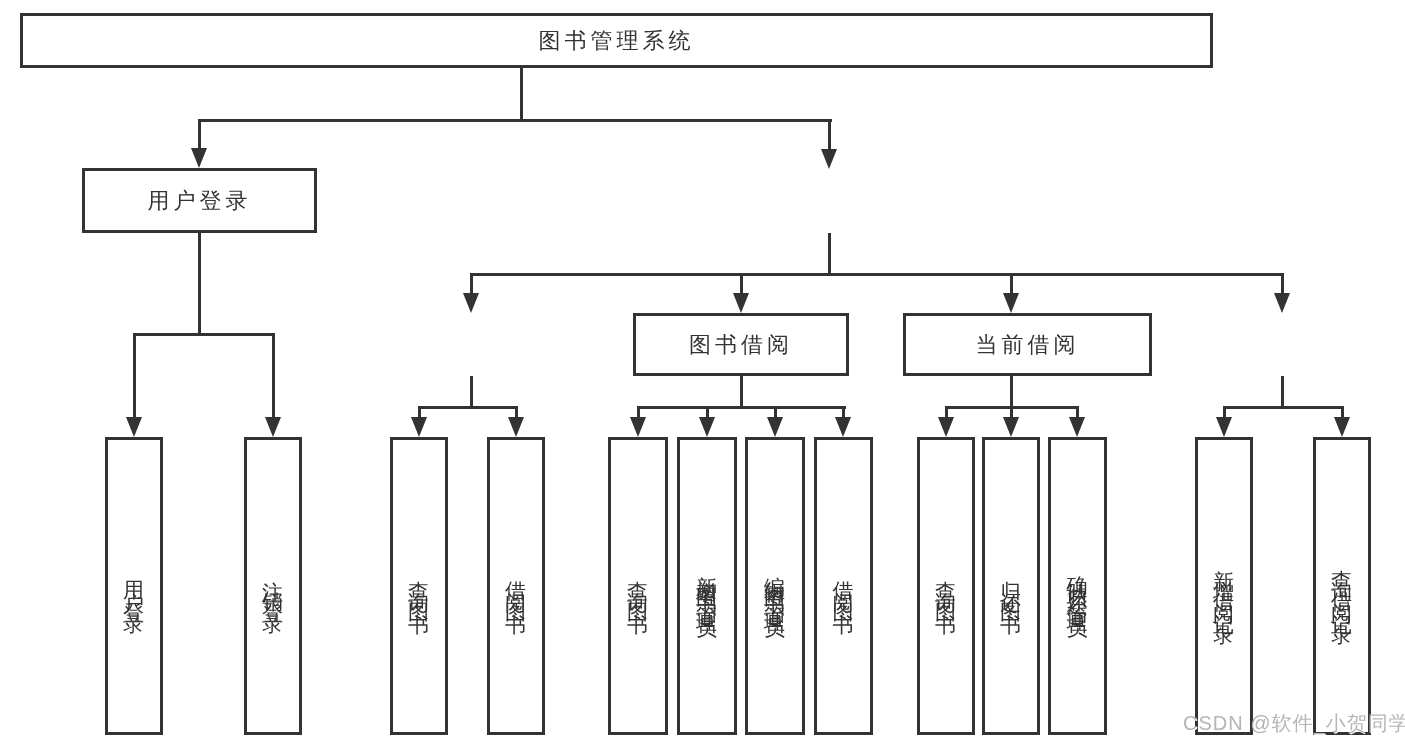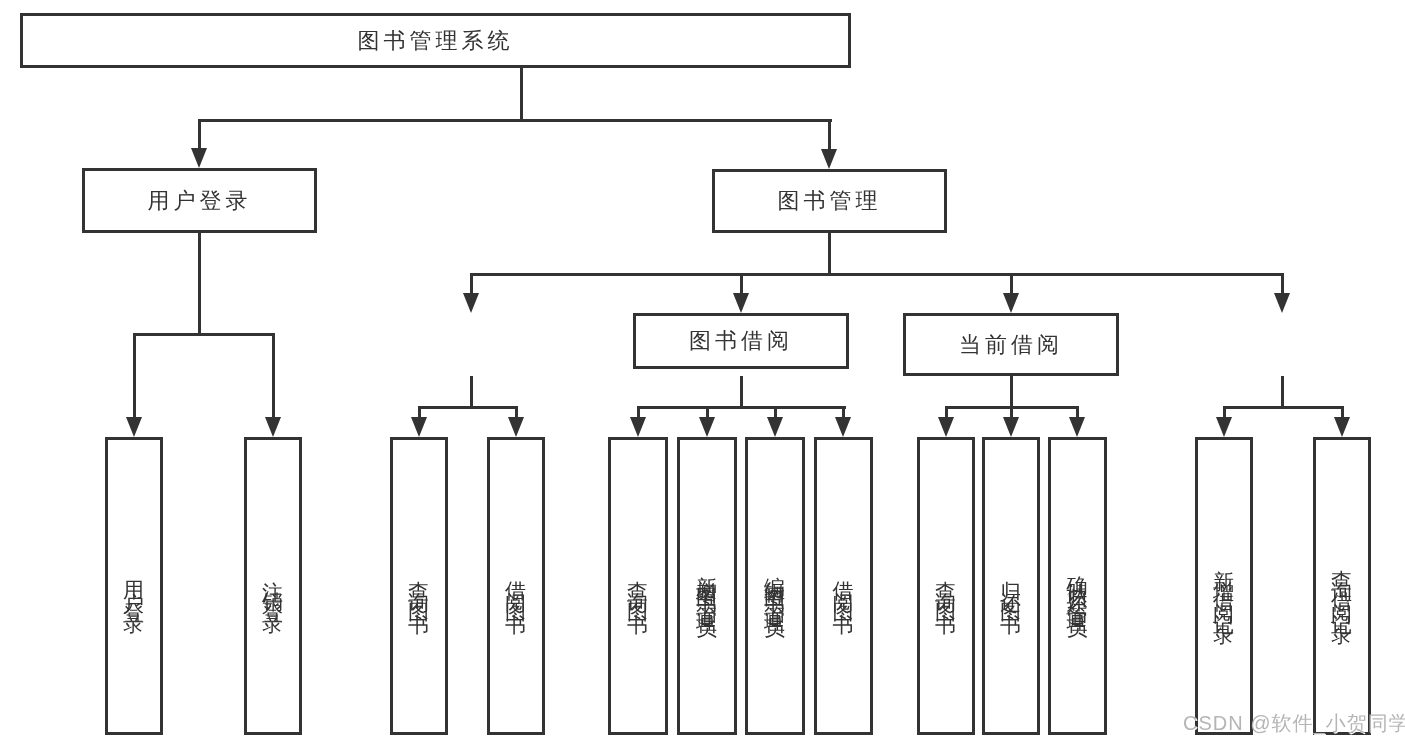--- a/index.html
+++ b/index.html
@@ -50,60 +50,57 @@
     letter-spacing:1px;
     white-space:nowrap;
     text-shadow:1px 1px 0 #ffffff;
   }
 </style>
 </head>
 <body>
 
 <div id="stage">
 
-  <div class="box box-h" style="left:20px;top:13px;width:831px;height:55px;">
+  <div class="box box-h" style="left:20px;top:13px;width:1193px;height:55px;">
     <span>图书管理系统</span>
   </div>
 
   <div class="vl" style="left:520px;top:66px;height:56px;"></div>
   <div class="hl" style="left:198px;top:119px;width:634px;"></div>
   <div class="vl" style="left:198px;top:119px;height:32px;"></div>
   <div class="ar" style="left:191px;top:148px;"></div>
   <div class="vl" style="left:828px;top:119px;height:33px;"></div>
   <div class="ar" style="left:821px;top:149px;"></div>
 
   <div class="box box-h" style="left:82px;top:168px;width:235px;height:65px;">
     <span>用户登录</span>
-  </div>
-  <div class="box box-h" style="left:712px;top:169px;width:235px;height:64px;">
-    <span>图书管理</span>
   </div>
 
   <div class="vl" style="left:198px;top:233px;height:103px;"></div>
   <div class="hl" style="left:133px;top:333px;width:142px;"></div>
   <div class="vl" style="left:133px;top:333px;height:88px;"></div>
   <div class="ar" style="left:126px;top:417px;"></div>
   <div class="vl" style="left:272px;top:333px;height:88px;"></div>
   <div class="ar" style="left:265px;top:417px;"></div>
 
   <div class="vl" style="left:828px;top:233px;height:42px;"></div>
   <div class="hl" style="left:470px;top:273px;width:814px;"></div>
   <div class="vl" style="left:470px;top:273px;height:24px;"></div>
   <div class="ar" style="left:463px;top:293px;"></div>
   <div class="vl" style="left:740px;top:273px;height:24px;"></div>
   <div class="ar" style="left:733px;top:293px;"></div>
   <div class="vl" style="left:1010px;top:273px;height:24px;"></div>
   <div class="ar" style="left:1003px;top:293px;"></div>
   <div class="vl" style="left:1281px;top:273px;height:24px;"></div>
   <div class="ar" style="left:1274px;top:293px;"></div>
 
-  <div class="box box-h" style="left:633px;top:313px;width:216px;height:56px;">
+  <div class="box box-h" style="left:633px;top:313px;width:216px;height:63px;">
     <span>图书借阅</span>
   </div>
-  <div class="box box-h" style="left:903px;top:313px;width:216px;height:63px;">
+  <div class="box box-h" style="left:903px;top:313px;width:249px;height:63px;">
     <span>当前借阅</span>
   </div>
 
   <div class="vl" style="left:470px;top:376px;height:32px;"></div>
   <div class="hl" style="left:418px;top:406px;width:100px;"></div>
   <div class="vl" style="left:418px;top:406px;height:15px;"></div>
   <div class="ar" style="left:411px;top:417px;"></div>
   <div class="vl" style="left:515px;top:406px;height:15px;"></div>
   <div class="ar" style="left:508px;top:417px;"></div>
 

